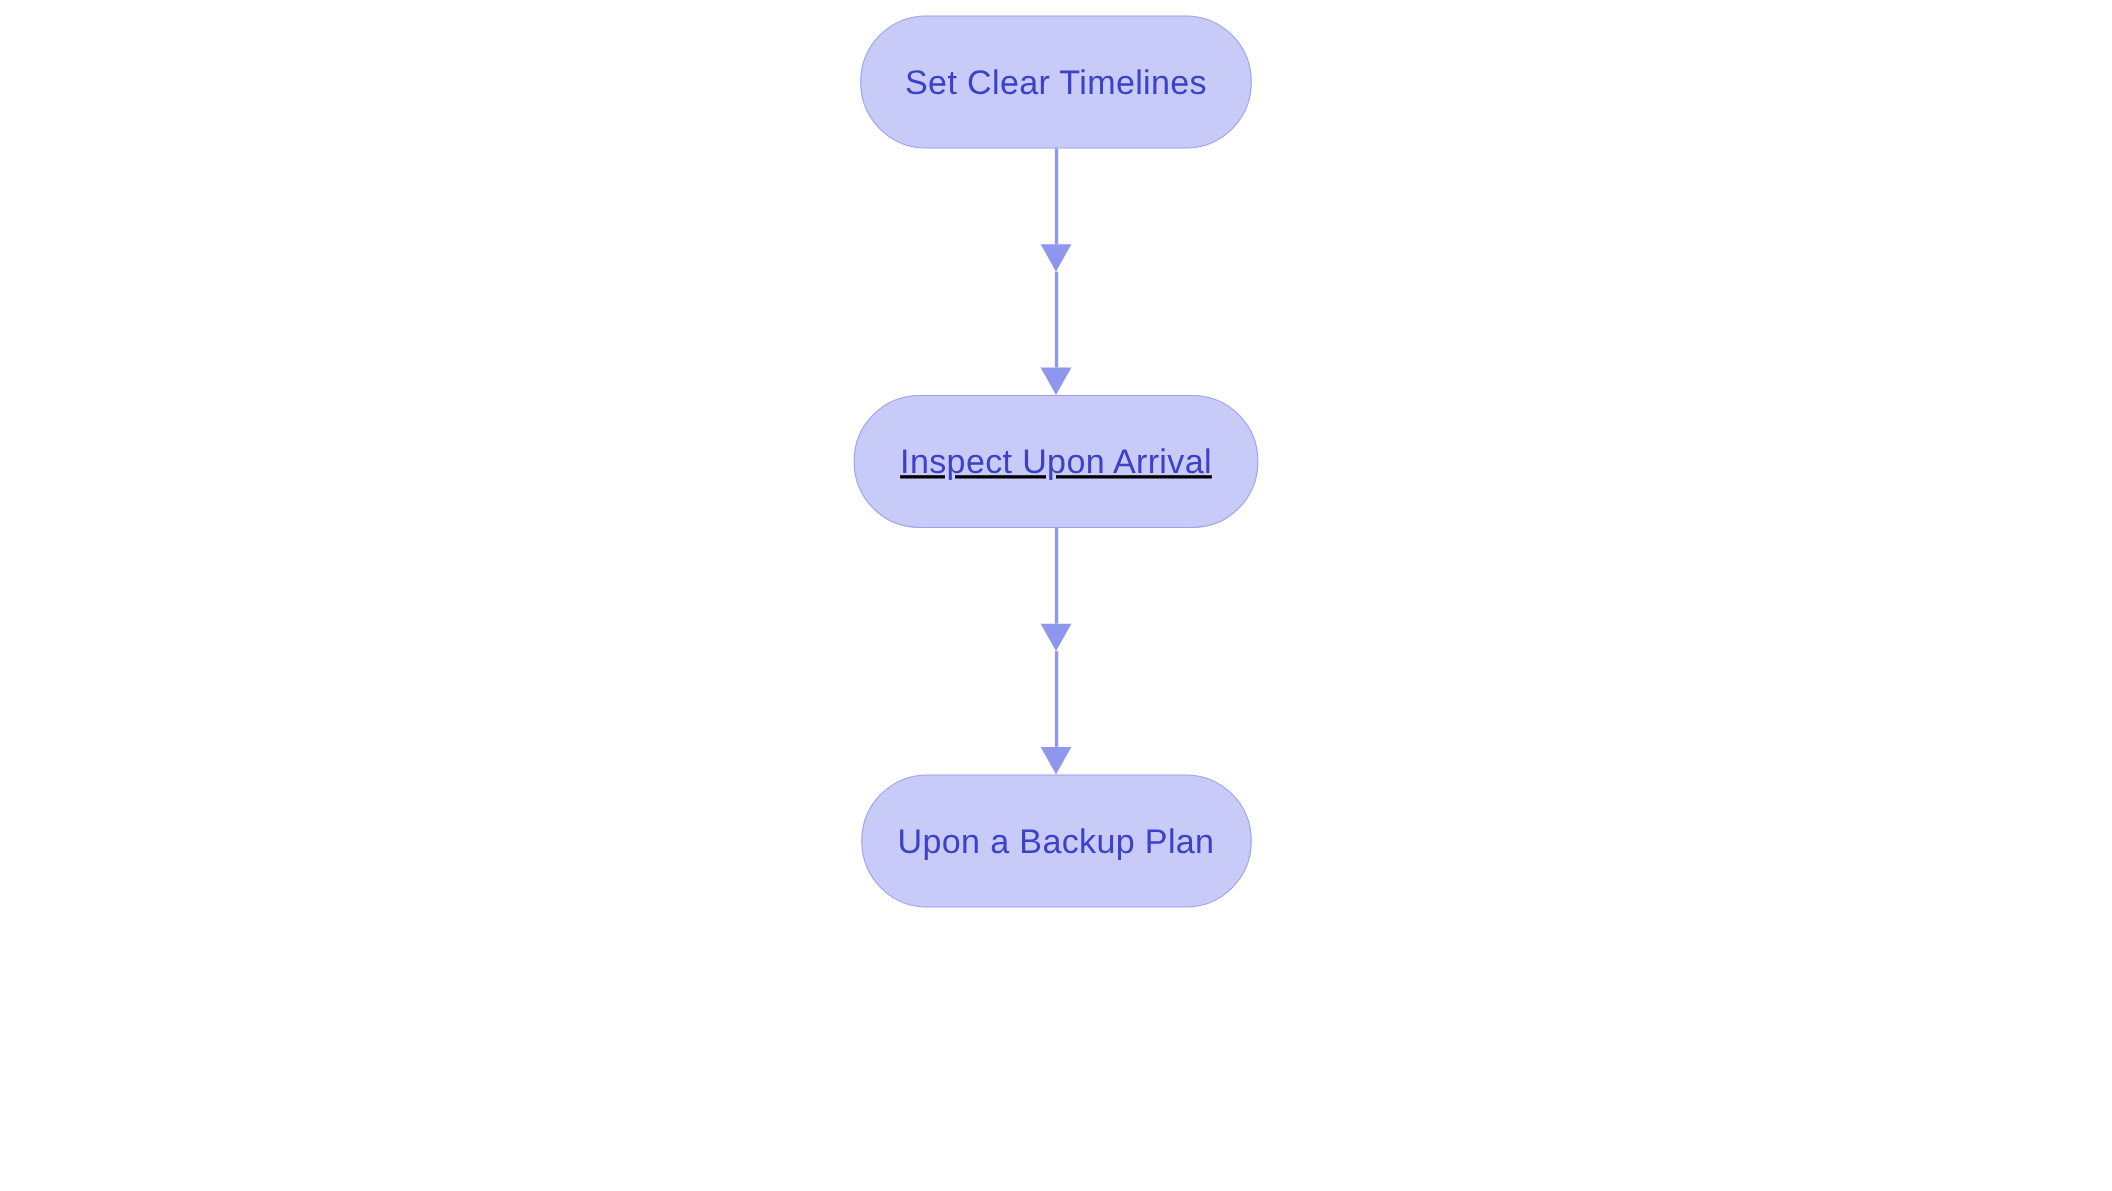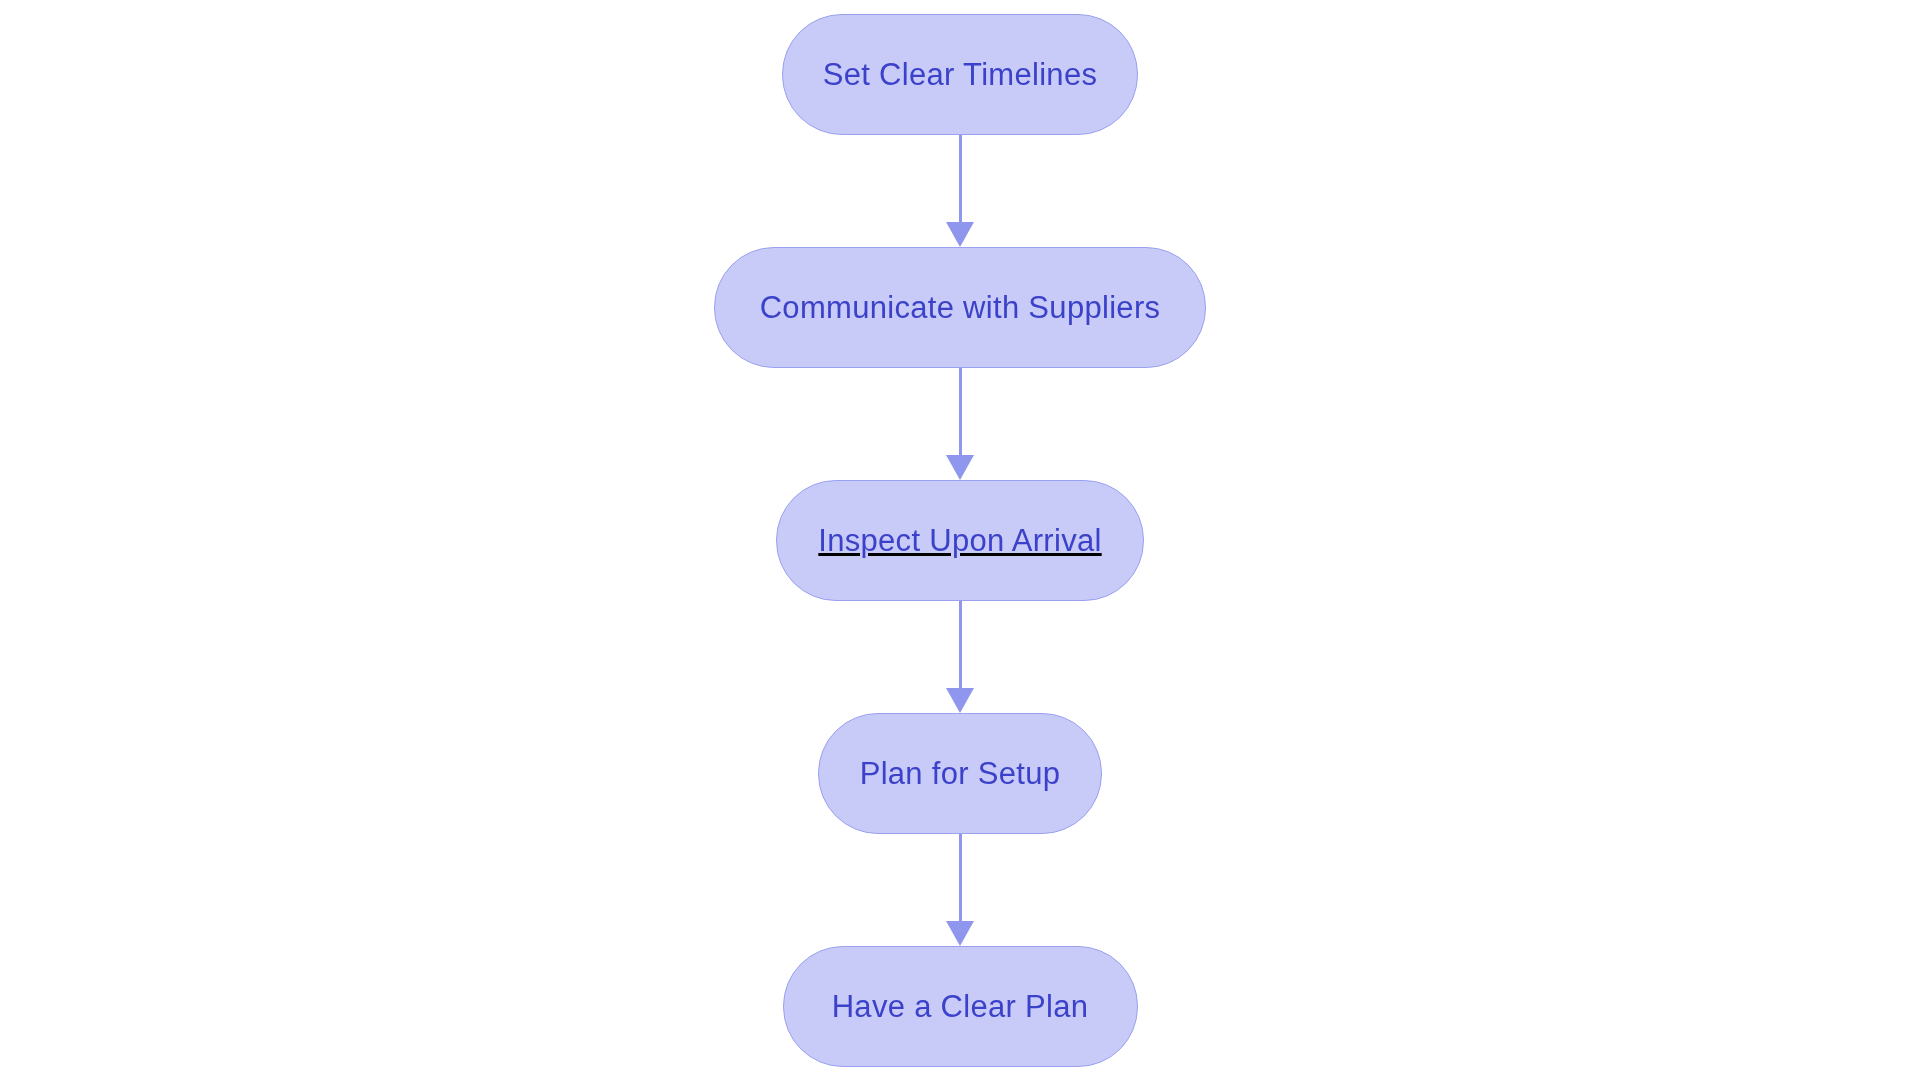--- a/index.html
+++ b/index.html
@@ -79,44 +79,38 @@
 
   <div class="node node-0">
     <span class="node-label">Set Clear Timelines</span>
   </div>
 
   <div class="arrow">
     <div class="arrow-stem"></div>
     <div class="arrow-head"></div>
   </div>
 
-  <div class="node node-1">
-    <span class="node-label">Communicate with Suppliers</span>
-  </div>
 
   <div class="arrow">
     <div class="arrow-stem"></div>
     <div class="arrow-head"></div>
   </div>
 
   <div class="node node-2">
     <span class="node-label">Inspect Upon Arrival</span>
   </div>
 
   <div class="arrow">
     <div class="arrow-stem"></div>
     <div class="arrow-head"></div>
   </div>
 
-  <div class="node node-3">
-    <span class="node-label">Plan for Setup</span>
-  </div>
 
   <div class="arrow">
     <div class="arrow-stem"></div>
     <div class="arrow-head"></div>
   </div>
 
   <div class="node node-4">
-    <span class="node-label">Have a Clear Plan</span>
+    <span class="node-label">Upon a Backup Plan</span>
   </div>
 
 </div>
 
 </body></html>

